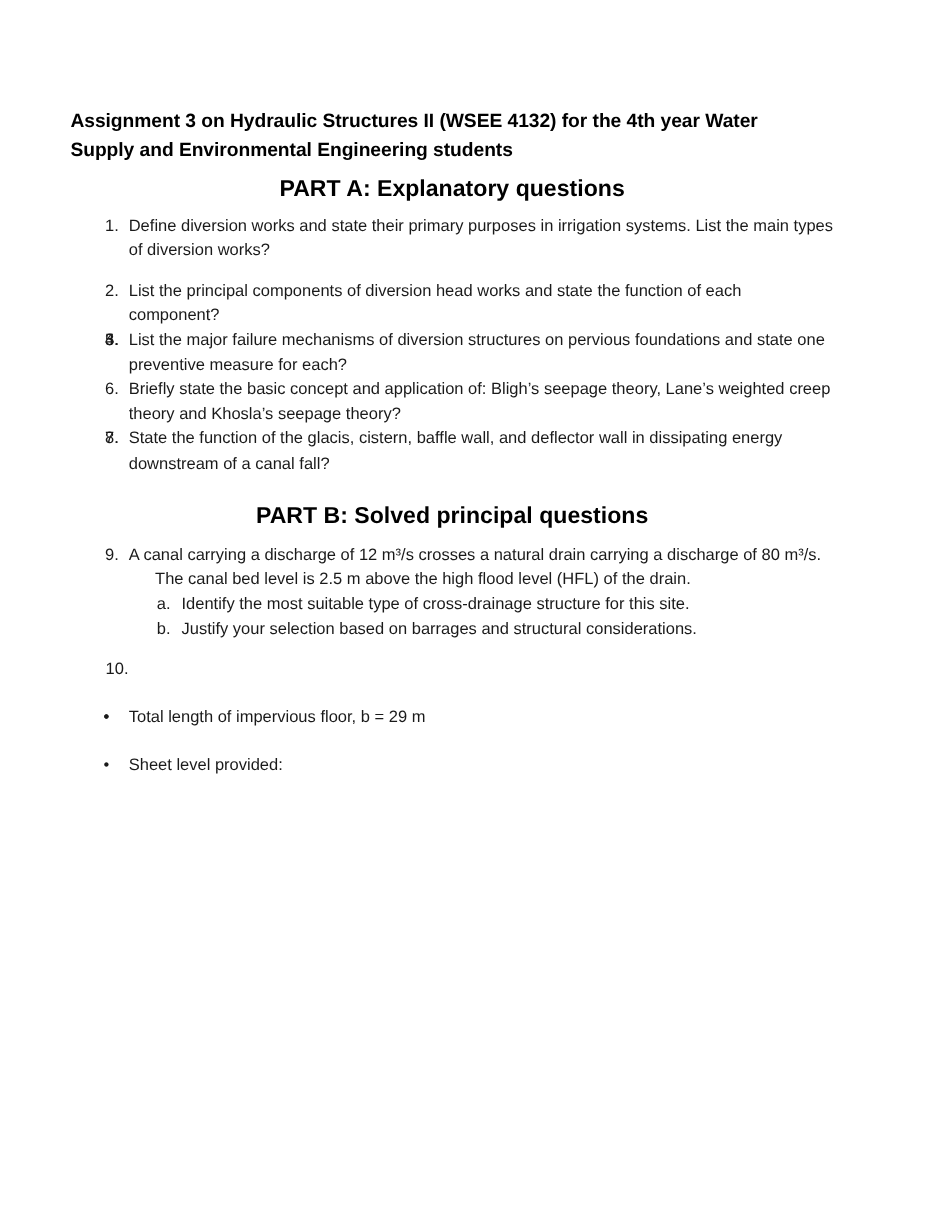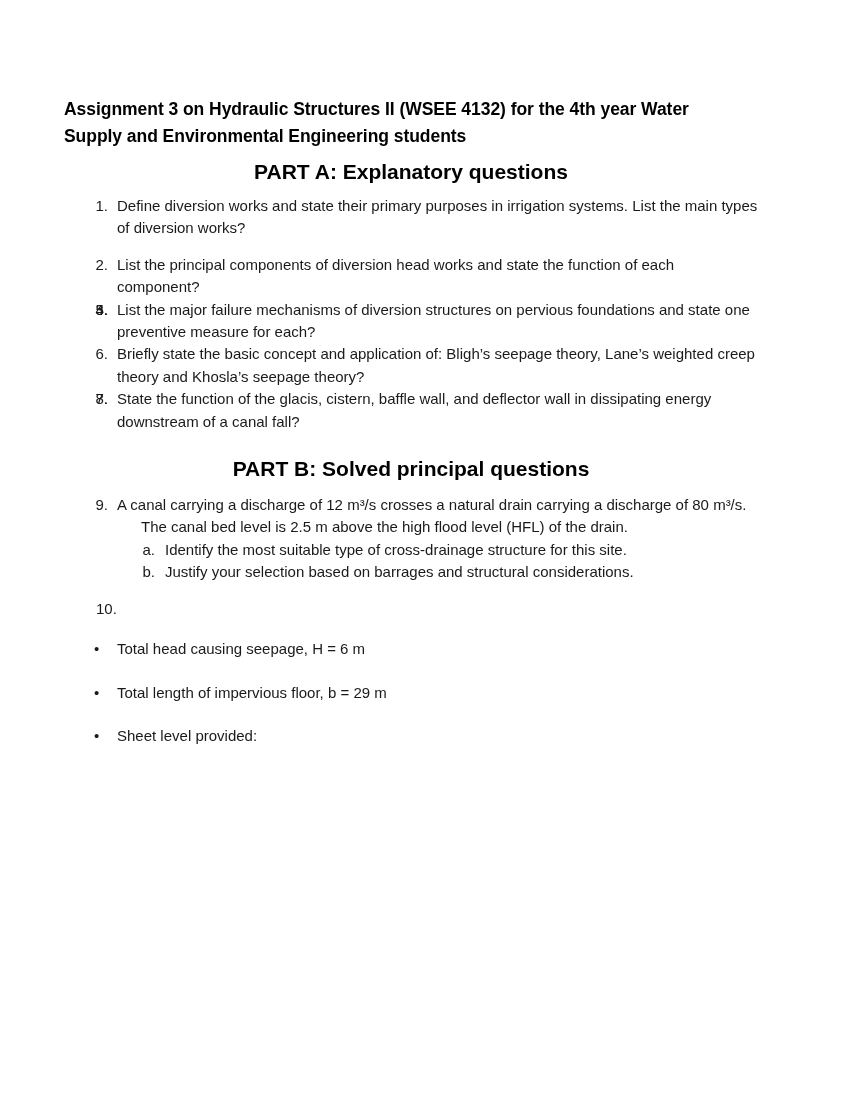--- a/index.html
+++ b/index.html
@@ -202,21 +202,20 @@
   </ol>
 
   <div class="item-ten">
     <span class="marker">10.</span>
     <span class="tabgap"></span>
   </div>
 
   <ul class="bullet-list">
     <li>
       <span class="bullet-mark">•</span>
-      <span>Total head causing seepage, H = 6 m</span>
     </li>
     <li>
       <span class="bullet-mark">•</span>
       <span>Total length of impervious floor, b = 29 m</span>
     </li>
     <li>
       <span class="bullet-mark">•</span>
       <span>Sheet level provided:</span>
     </li>
   </ul>

